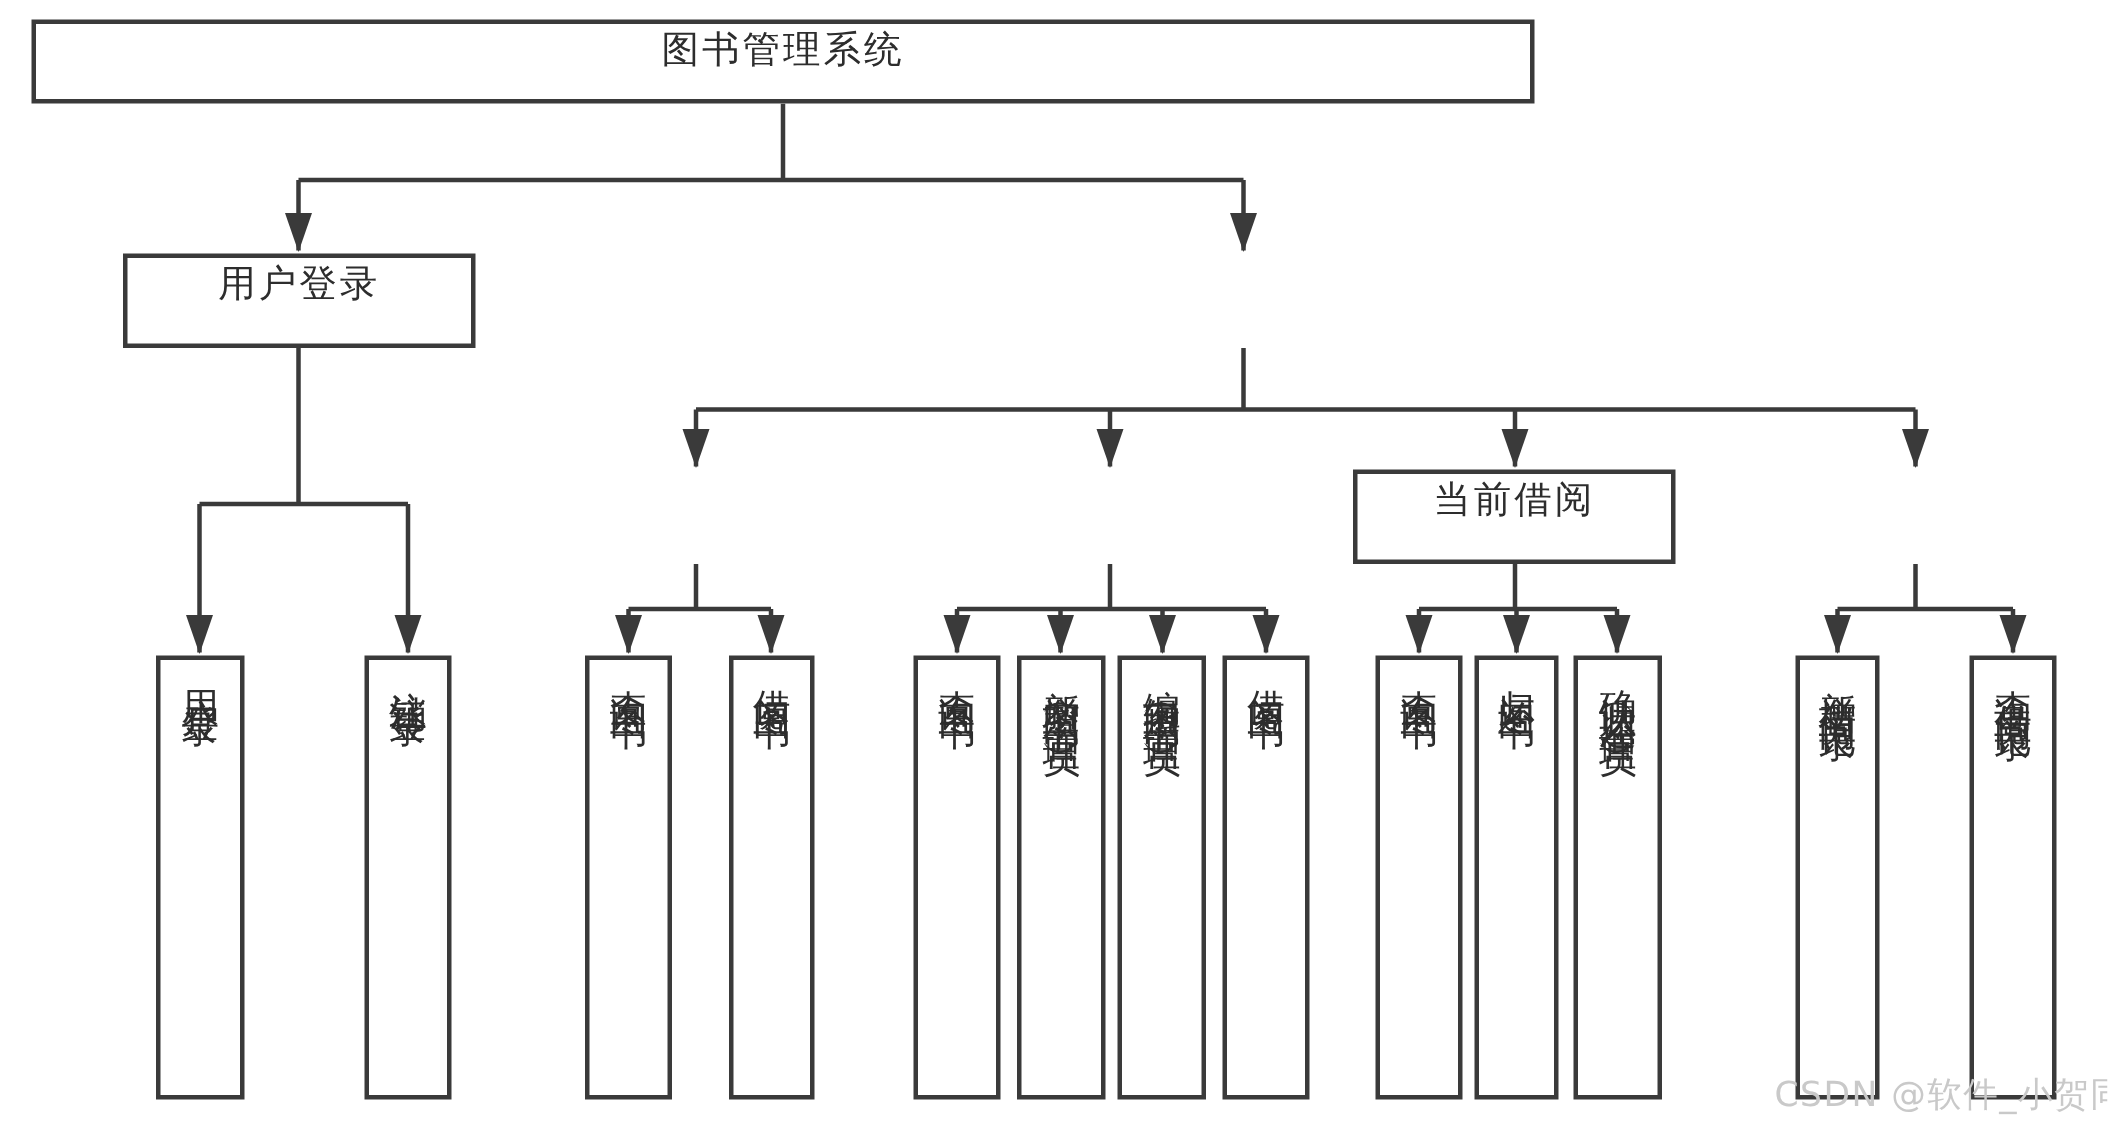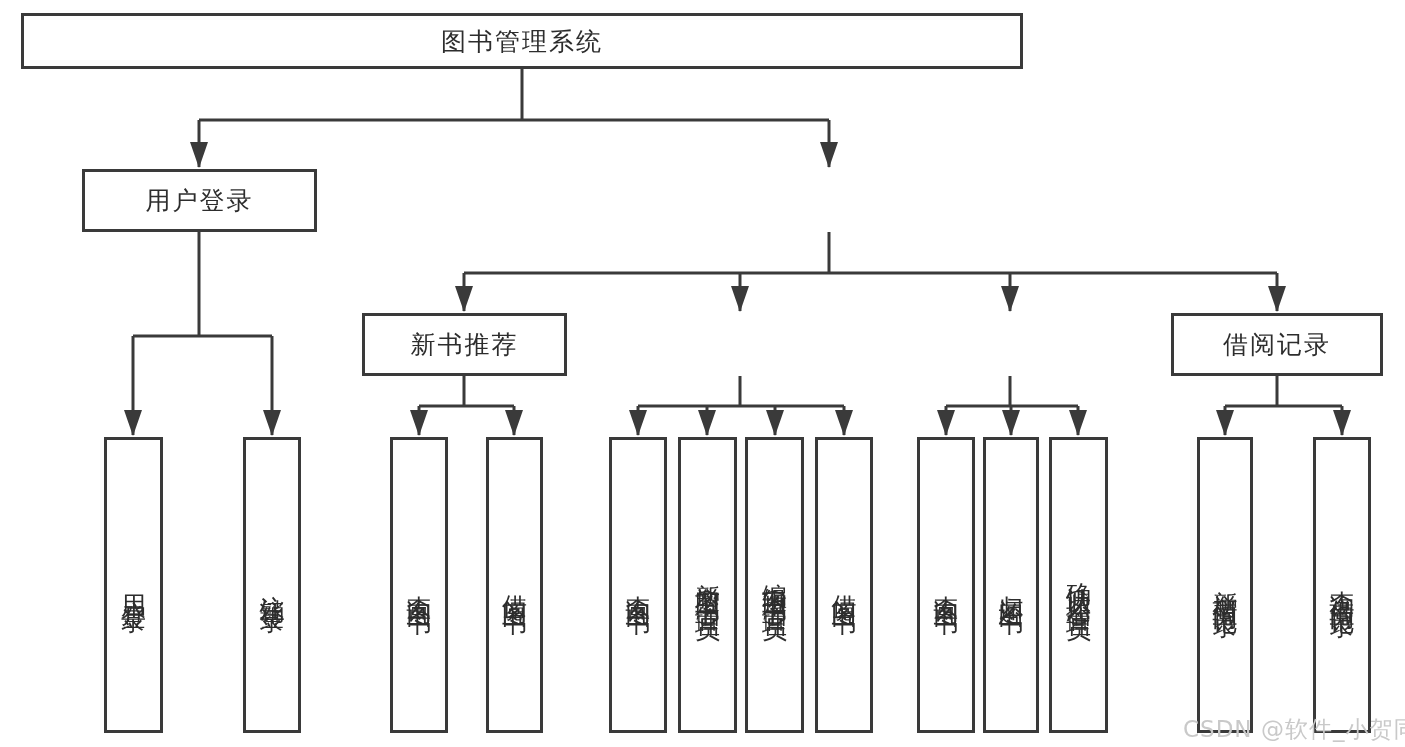--- a/index.html
+++ b/index.html
@@ -20,21 +20,21 @@
     left: 0;
     top: 0;
     pointer-events: none;
   }
   .node {
     position: absolute;
     box-sizing: border-box;
     border: 3px solid #3a3a3a;
     background: #ffffff;
     display: flex;
-    align-items: center;
+    align-items: flex-start;
     justify-content: center;
     color: #2d2d2d;
   }
   .node.h span {
     font-size: 25px;
     letter-spacing: 2px;
     white-space: nowrap;
   }
   .node.v span {
     writing-mode: vertical-rl;
@@ -115,25 +115,22 @@
   </svg>
 
   <div class="node h" style="left:21px;top:13px;width:1002px;height:56px">
     <span>图书管理系统</span>
   </div>
 
   <div class="node h" style="left:82px;top:169px;width:235px;height:63px">
     <span>用户登录</span>
   </div>
 
-  <div class="node h" style="left:362px;top:313px;width:205px;height:63px">
-    <span>新书推荐</span>
-  </div>
-  <div class="node h" style="left:1171px;top:313px;width:212px;height:63px">
-    <span>借阅记录</span>
+  <div class="node h" style="left:902px;top:313px;width:215px;height:63px">
+    <span>当前借阅</span>
   </div>
 
   <div class="node v" style="left:104px;top:437px;width:59px;height:296px">
     <span>用户登录</span>
   </div>
   <div class="node v" style="left:243px;top:437px;width:58px;height:296px">
     <span>注销登录</span>
   </div>
 
   <div class="node v" style="left:390px;top:437px;width:58px;height:296px">

